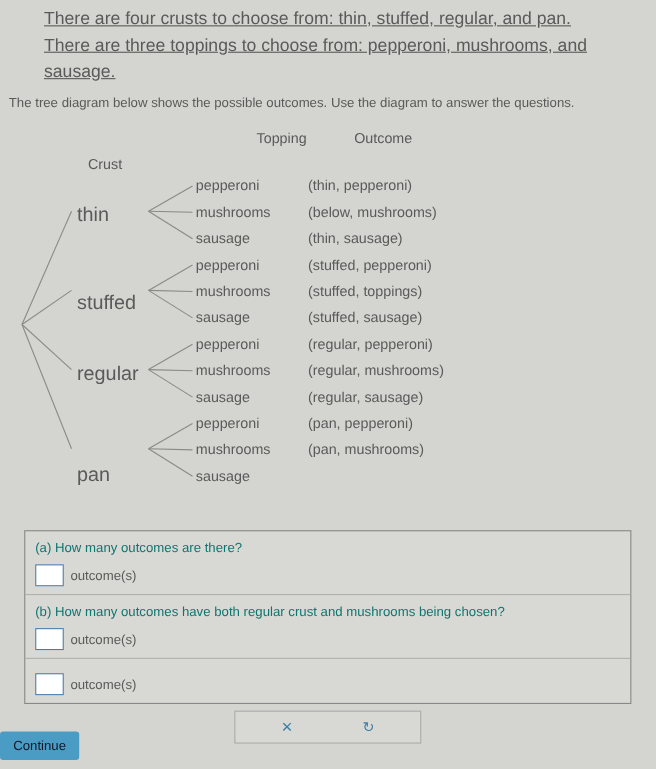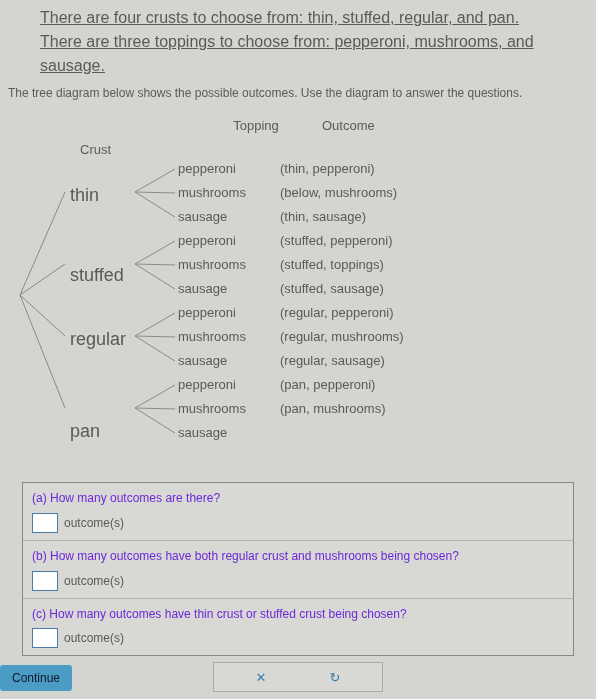--- a/index.html
+++ b/index.html
@@ -45,21 +45,21 @@
     .row { height: 24px; line-height: 24px; font-size: 13px; }
     .outcome-col .row span { white-space: nowrap; }
     svg { position: absolute; top: 0; left: 0; }
     .questions {
       margin: 40px 22px 0 22px;
       border: 1px solid #888;
       background: #d8d8d5;
     }
     .q-item { padding: 7px 9px; border-top: 1px solid #b0b0ae; }
     .q-item:first-child { border-top: none; }
-    .q-prompt { font-size: 12px; color: #6d28d9; line-height: 1.4; }
+    .q-prompt { font-size: 12px; color: #0f766e; line-height: 1.4; }
     .answer-row { margin-top: 6px; display: flex; align-items: center; gap: 6px; }
     .input-box {
       width: 26px; height: 20px;
       border: 1px solid #4a7aa8;
       background: #fff;
       display: inline-block;
     }
     .answer-label { font-size: 12px; }
     .footer-box {
       width: 170px;
@@ -174,21 +174,20 @@
     </div>
   </div>
   <div class="q-item">
     <div class="q-prompt">(b) How many outcomes have both regular crust and mushrooms being chosen?</div>
     <div class="answer-row">
       <span class="input-box"></span>
       <span class="answer-label">outcome(s)</span>
     </div>
   </div>
   <div class="q-item">
-    <div class="q-prompt">(c) How many outcomes have thin crust or stuffed crust being chosen?</div>
     <div class="answer-row">
       <span class="input-box"></span>
       <span class="answer-label">outcome(s)</span>
     </div>
   </div>
 </div>
 
 <div class="footer-box">
   <span class="icon-x">✕</span>
   <span class="icon-refresh">↻</span>

